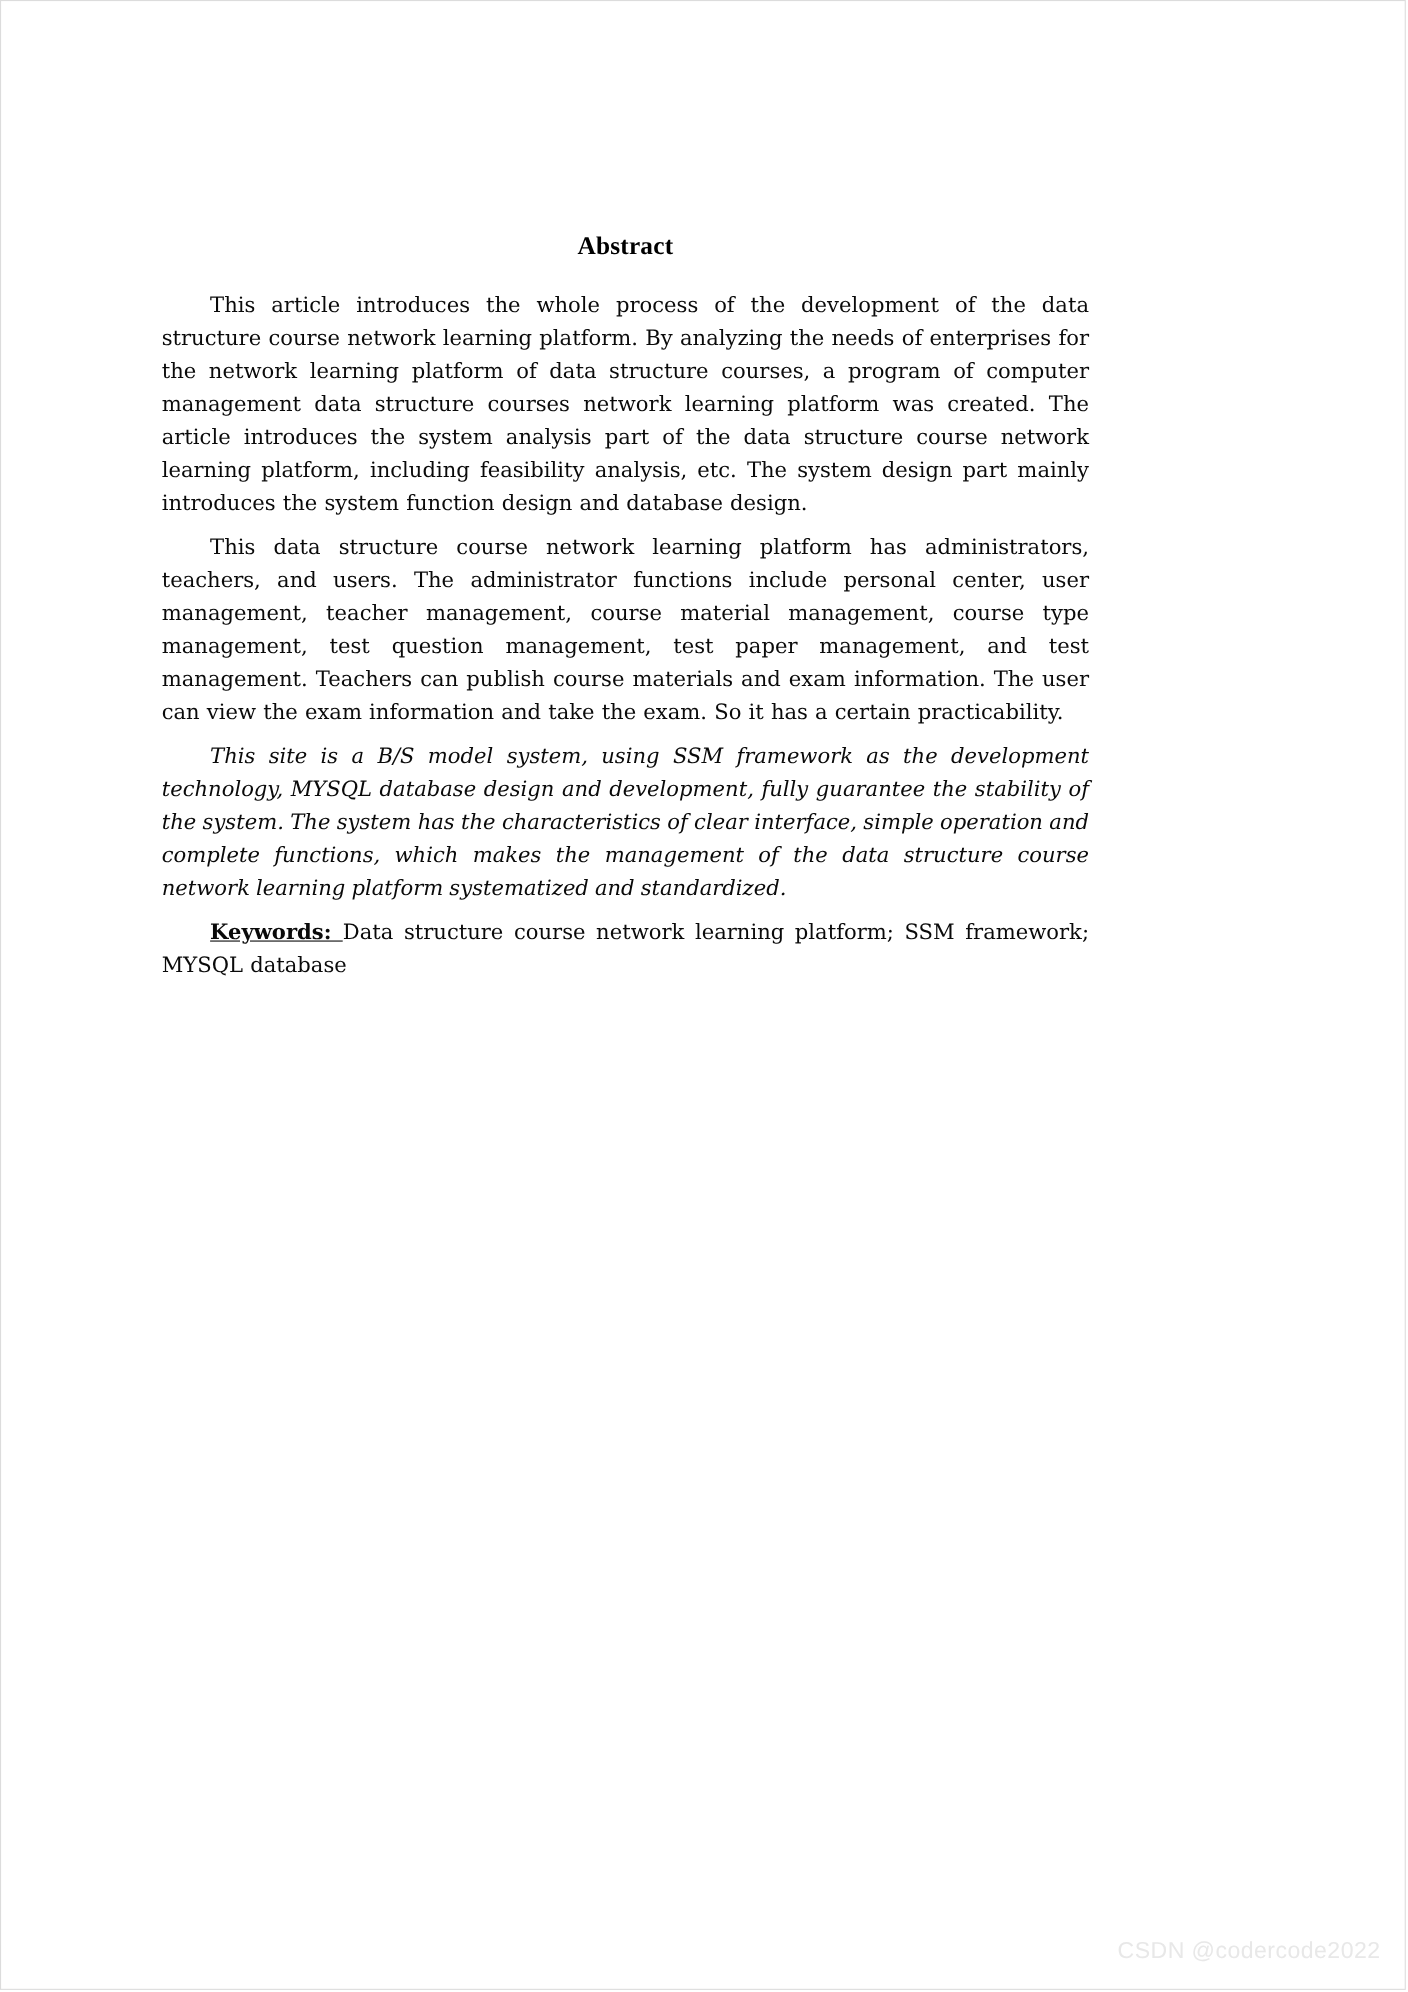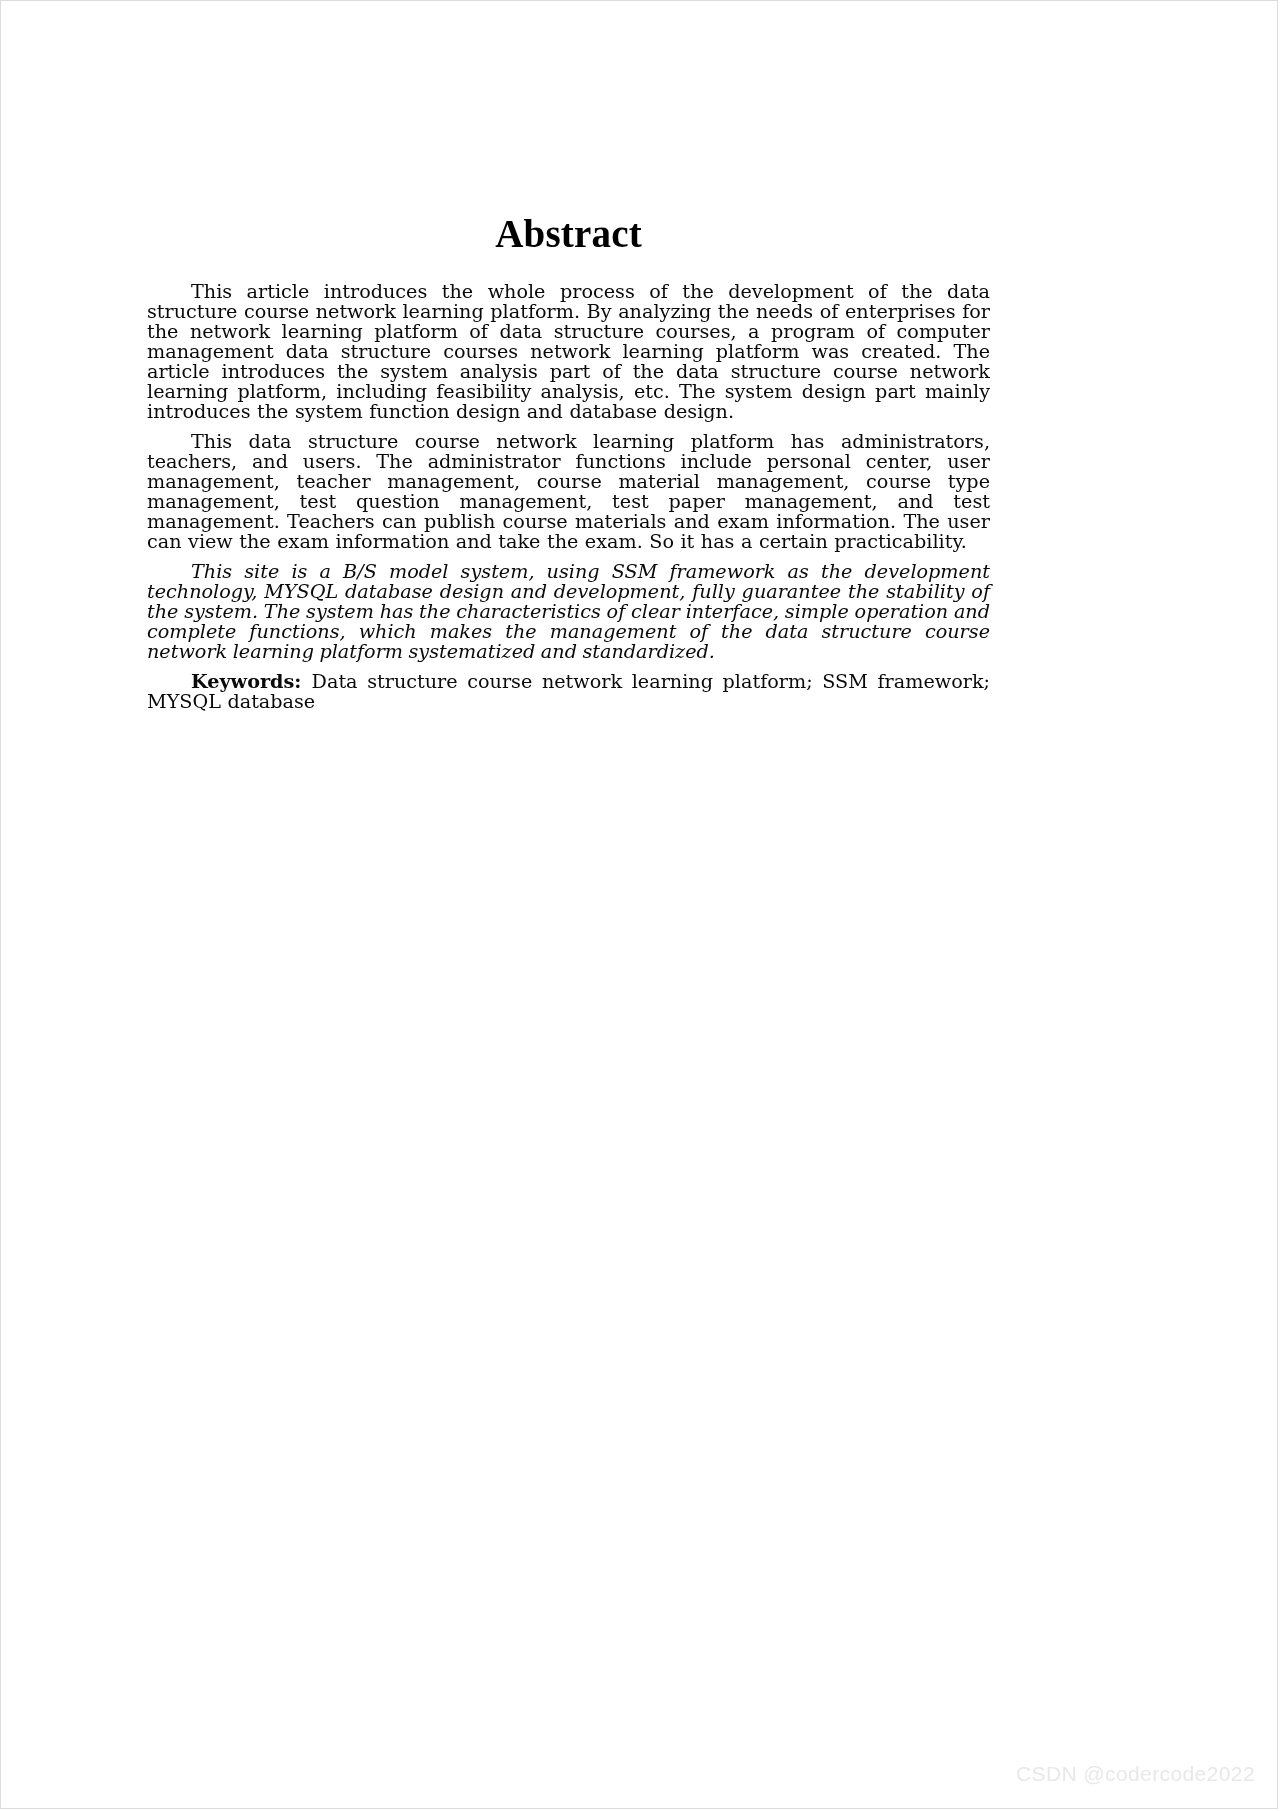--- a/index.html
+++ b/index.html
@@ -23,47 +23,48 @@
   }
   #content {
     position: absolute;
     left: 146px;
     top: 210px;
     width: 843px;
   }
   .doc-title {
     font-family: "Liberation Serif", "DejaVu Serif", serif;
     font-weight: bold;
-    font-size: 39px;
+    font-size: 23px;
     text-align: center;
     color: #000000;
     margin: 0 0 26px 0;
     letter-spacing: 0.2px;
   }
   .para {
     font-family: "DejaVu Serif", "Liberation Serif", serif;
     font-size: 19.2px;
-    line-height: 20px;
+    line-height: 30px;
     color: #0a0a0a;
     text-align: justify;
     text-justify: inter-word;
     margin: 0 0 10px 0;
     text-indent: 44px;
     word-spacing: 0.4px;
     -webkit-font-smoothing: antialiased;
   }
   .para:last-of-type {
     margin-bottom: 0;
   }
   .para-tight {
     word-spacing: -0.6px;
     font-style: italic;
   }
   .kw-label {
     font-weight: bold;
+    text-decoration: underline;
   }
   #watermark {
     position: absolute;
     right: 22px;
     bottom: 22px;
     font-family: "Liberation Sans", "DejaVu Sans", sans-serif;
     font-size: 21px;
     color: #e8e8e8;
     letter-spacing: 0.4px;
     white-space: nowrap;

